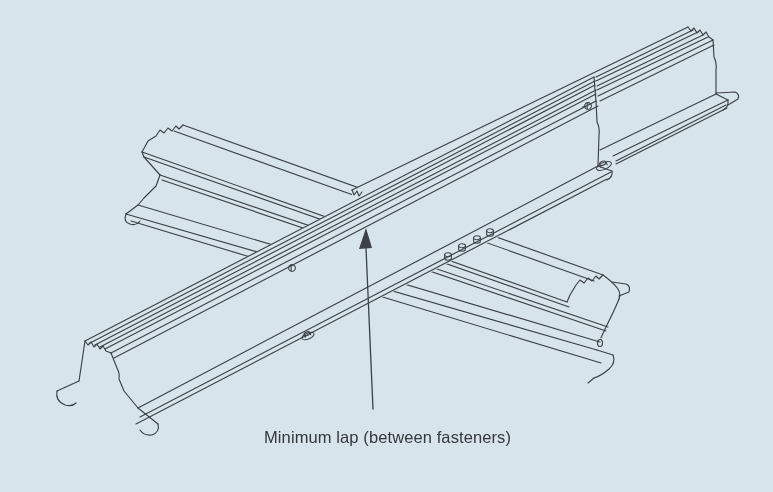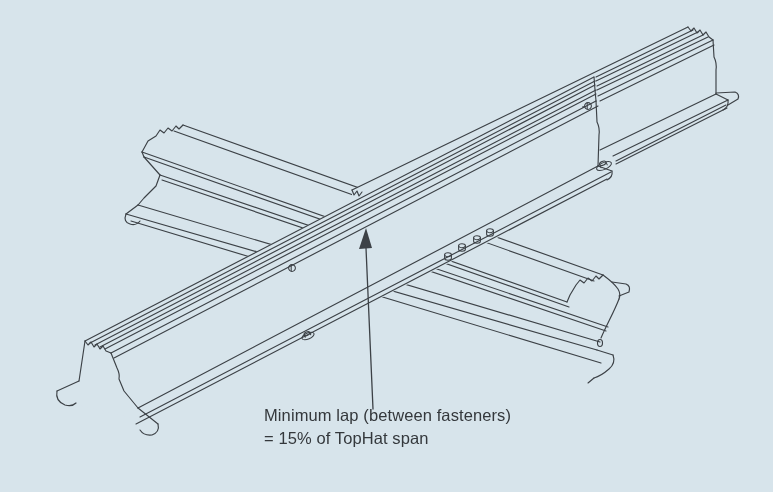--- a/index.html
+++ b/index.html
@@ -16,21 +16,21 @@
     overflow:hidden;
   }
   .stage{position:absolute;inset:0;}
   svg{display:block;}
   .ln{fill:none;stroke:var(--line);stroke-width:1.15;stroke-linecap:round;stroke-linejoin:round;}
   .mask{fill:var(--bg);stroke:none;}
   .fast{fill:none;stroke:var(--line);stroke-width:1.05;stroke-linecap:round;stroke-linejoin:round;}
   .arrowhead{fill:var(--line);stroke:none;}
   .caption{
     position:absolute;
-    left:264px;top:404px;
+    left:264px;top:426px;
     color:var(--text);
     font-size:16.5px;
     line-height:23px;
     letter-spacing:0.1px;
     white-space:nowrap;
   }
   .caption div{display:block;}
 </style>
 </head>
 <body>
@@ -161,14 +161,13 @@
 
   <g>
     <path class="ln" d="M373,409 L366,248" style="stroke-width:1.3"></path>
     <polygon class="arrowhead" points="366,228 359,249 372,248"></polygon>
   </g>
 </svg>
 </div>
 
 <div class="caption">
   <div>Minimum lap (between fasteners)</div>
-  <div>= 15% of TopHat span</div>
 </div>
 
 </body></html>

